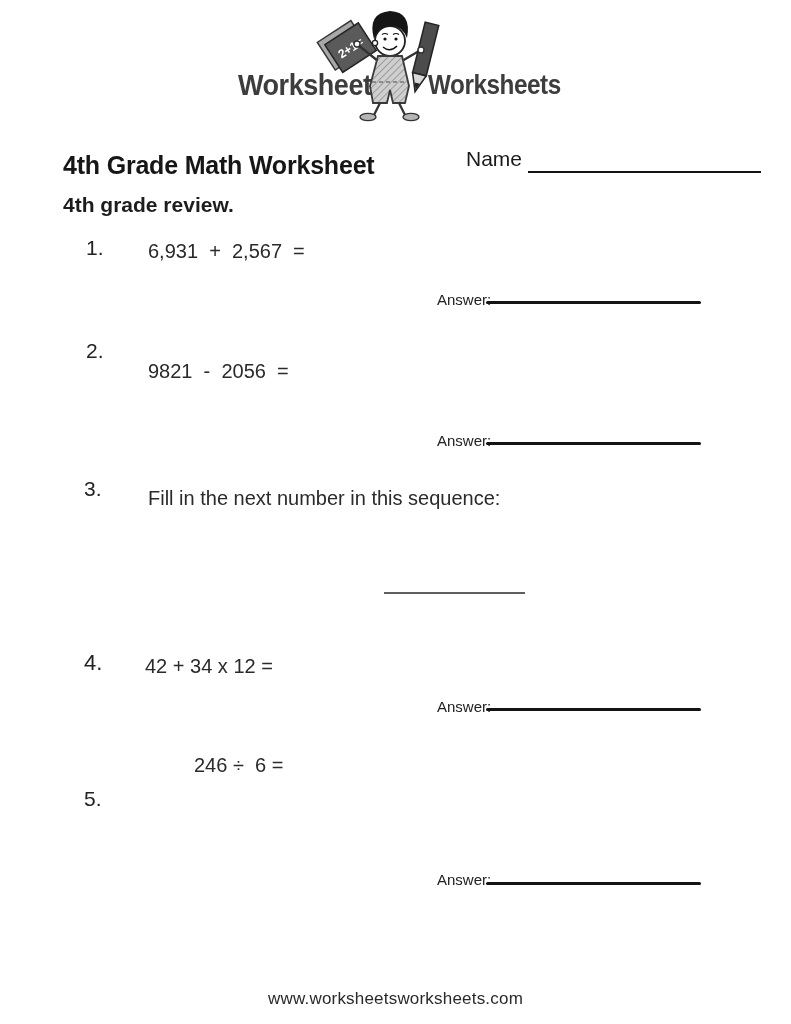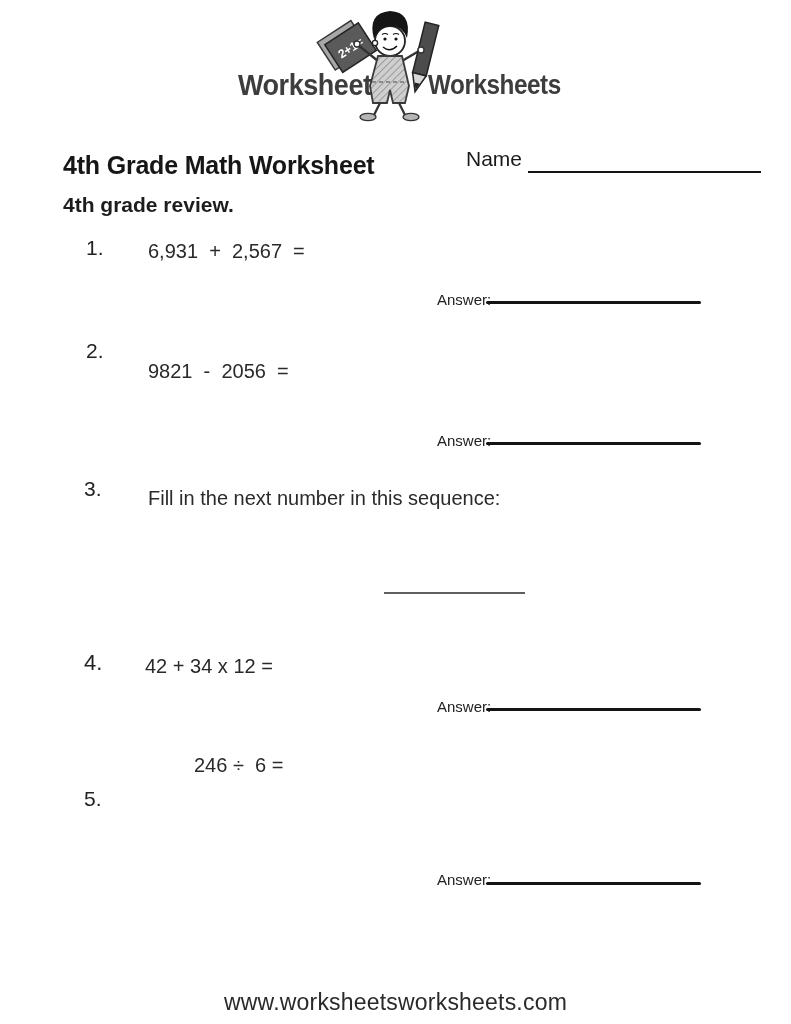--- a/index.html
+++ b/index.html
@@ -35,21 +35,21 @@
   .subtitle { left:63px; top:193px; font-size:21px; color:#1d1d1d;font-weight:bold; }
 
   
   .p-num  { font-size:21px; color:#222; }
   .p-expr { font-size:20px; color:#2a2a2a; white-space:pre; }
   .ans-label { font-size:15px; color:#222;margin-left:12px; }
   .ans-line { width:215px; height:3px; background:#141414; border-radius:2px; }
   .seq-line { width:141px; height:2px; background:#5f5f5f; }
 
   
-  .footer { left:0; top:989px; width:100%; text-align:center; font-size:23px; color:#2a2a2a; letter-spacing:0.2px; }
+  .footer { left:0; top:989px; width:100%; text-align:center; font-size:17px; color:#2a2a2a; letter-spacing:0.2px; }
 </style>
 </head>
 <body>
 
 <div class="page">
 
   <div class="abs logo-text logo-left">Worksheets</div>
 
   <svg class="abs mascot" viewBox="0 0 145 118">
     <defs>

